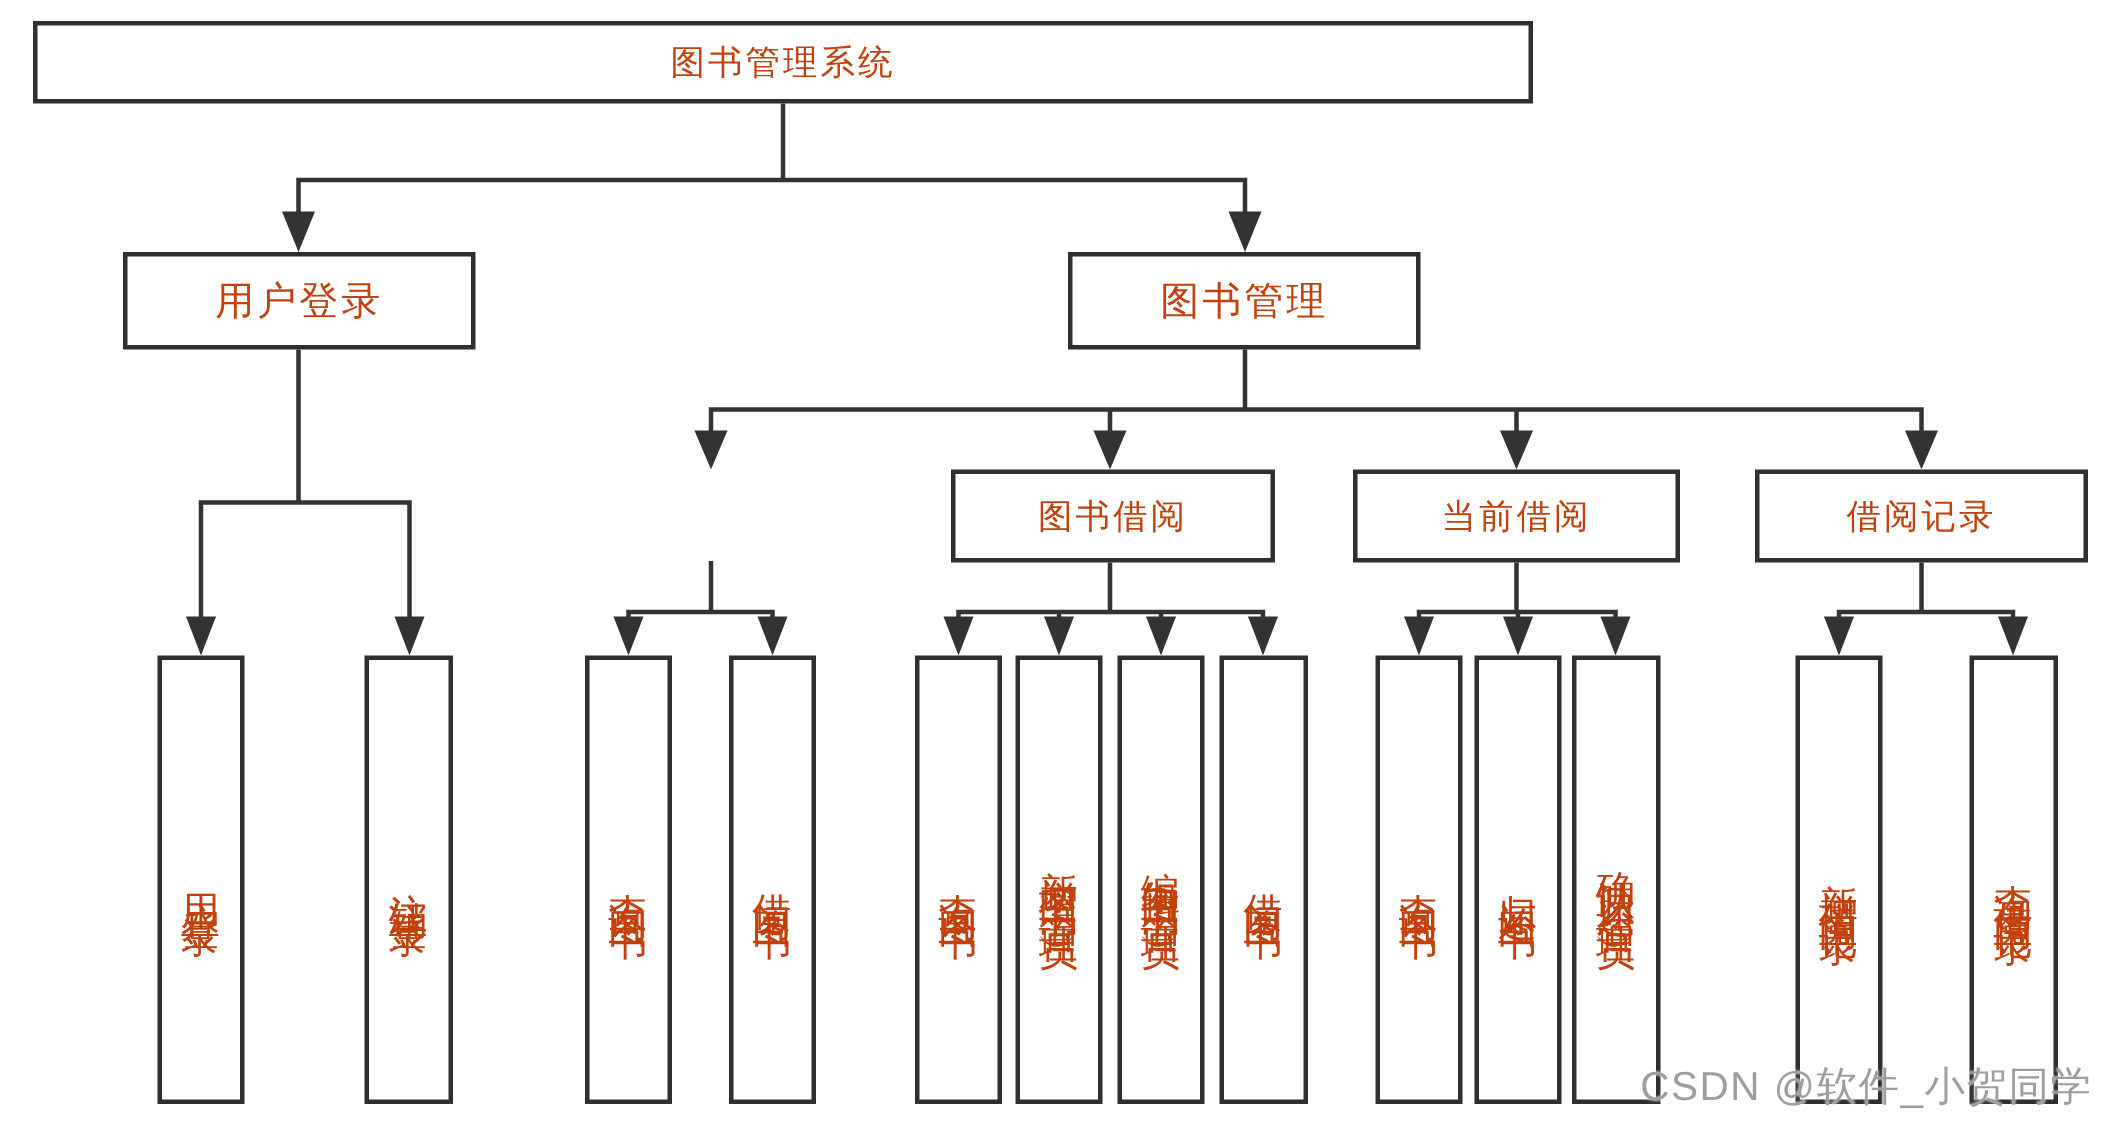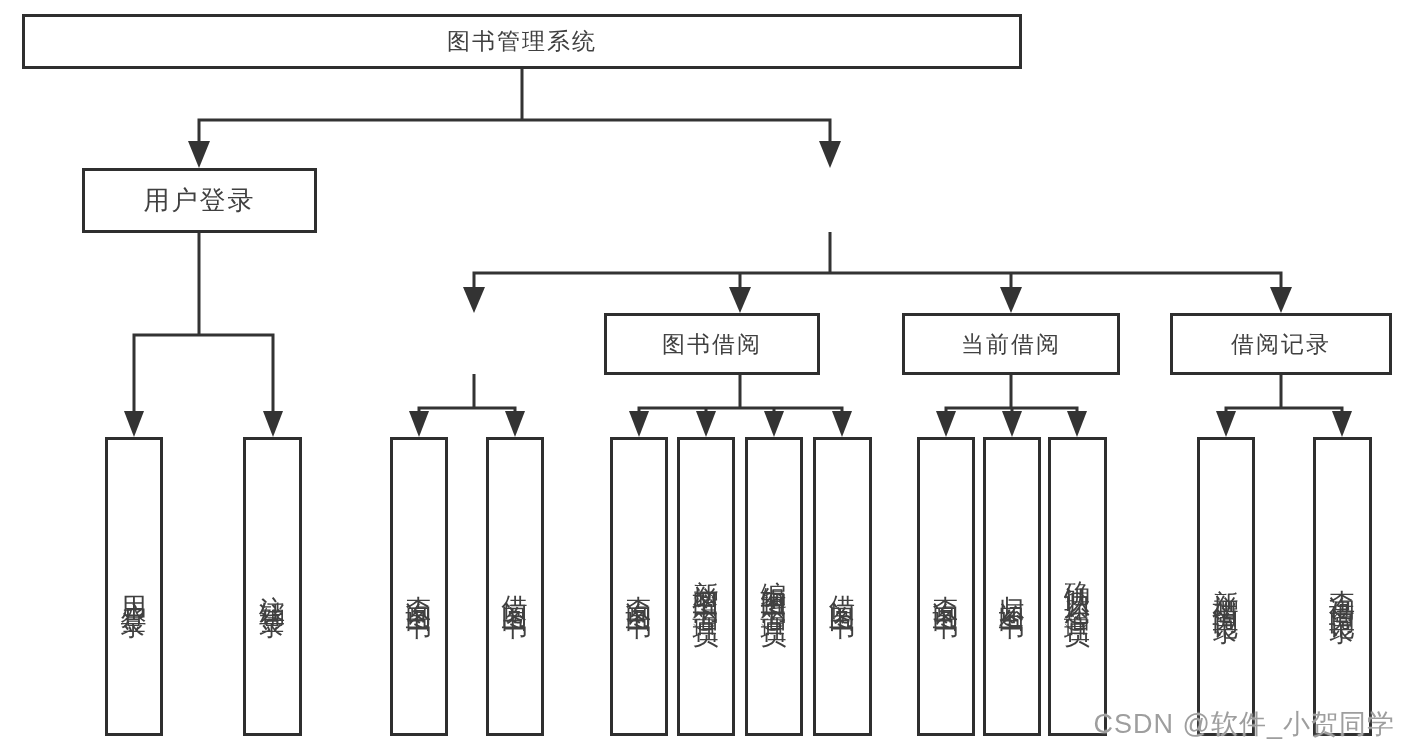--- a/index.html
+++ b/index.html
@@ -13,21 +13,21 @@
   }
   .connectors{position:absolute;left:0;top:0;}
   .node{
     position:absolute;
     box-sizing:border-box;
     border:3px solid #2f2f2f;
     background:#ffffff;
     display:flex;
     align-items:center;
     justify-content:center;
-    color:#404040;
+    color:#c2410c;
   }
   .node.h span{
     font-size:23px;
     letter-spacing:2px;
     white-space:nowrap;
   }
   .node.lv2 span{font-size:26px;}
   .node.v span{
     writing-mode:vertical-rl;
     text-orientation:mixed;
@@ -91,22 +91,25 @@
     </g>
   </svg>
 
   <div class="node h root" style="left:22px;top:14px;width:1000px;height:55px">
     <span>图书管理系统</span>
   </div>
 
   <div class="node h lv2" style="left:82px;top:168px;width:235px;height:65px">
     <span>用户登录</span>
   </div>
+  <div class="node h lv2" style="left:712px;top:168px;width:235px;height:65px">
+    <span>图书管理</span>
+  </div>
 
-  <div class="node h lv3" style="left:604px;top:313px;width:216px;height:62px">
+  <div class="node h lv3" style="left:634px;top:313px;width:216px;height:62px">
     <span>图书借阅</span>
   </div>
   <div class="node h lv3" style="left:1170px;top:313px;width:222px;height:62px">
     <span>借阅记录</span>
   </div>
   <div class="node h lv3" style="left:902px;top:313px;width:218px;height:62px">
     <span>当前借阅</span>
   </div>
 
   <div class="node v" style="left:105px;top:437px;width:58px;height:299px">

